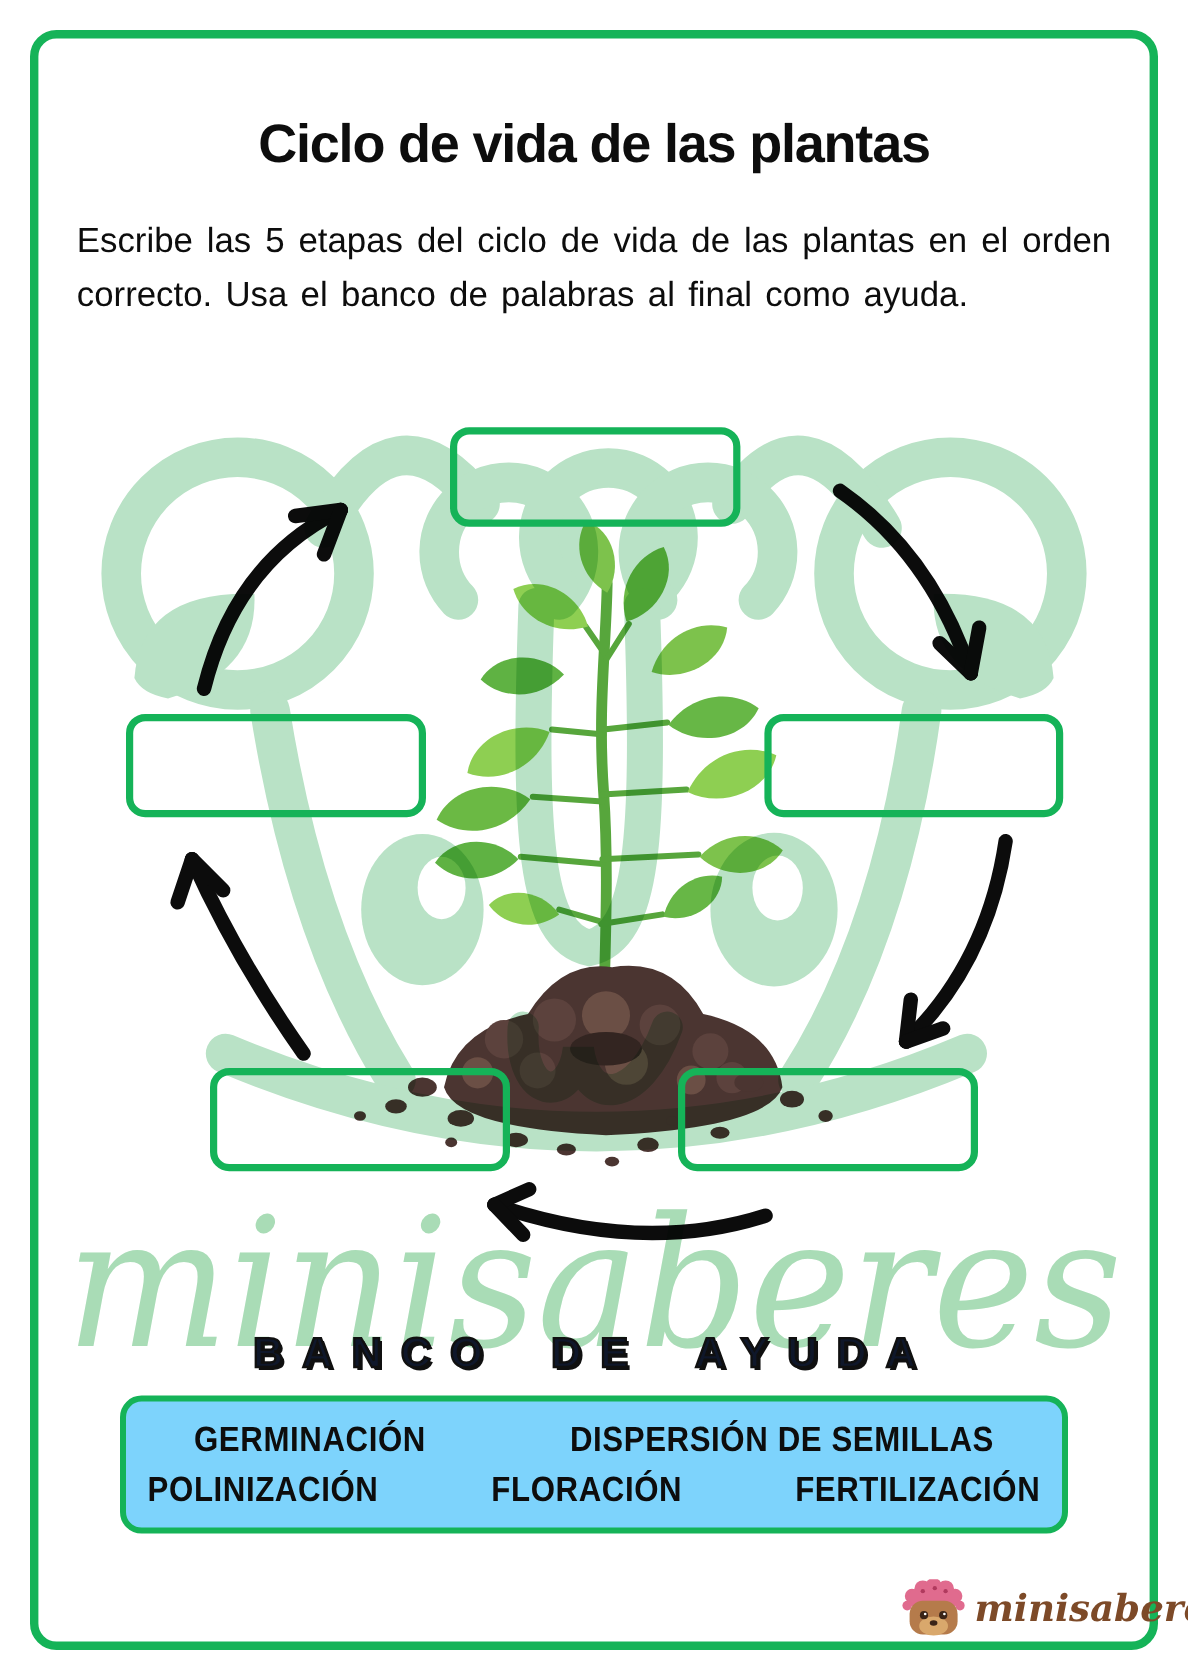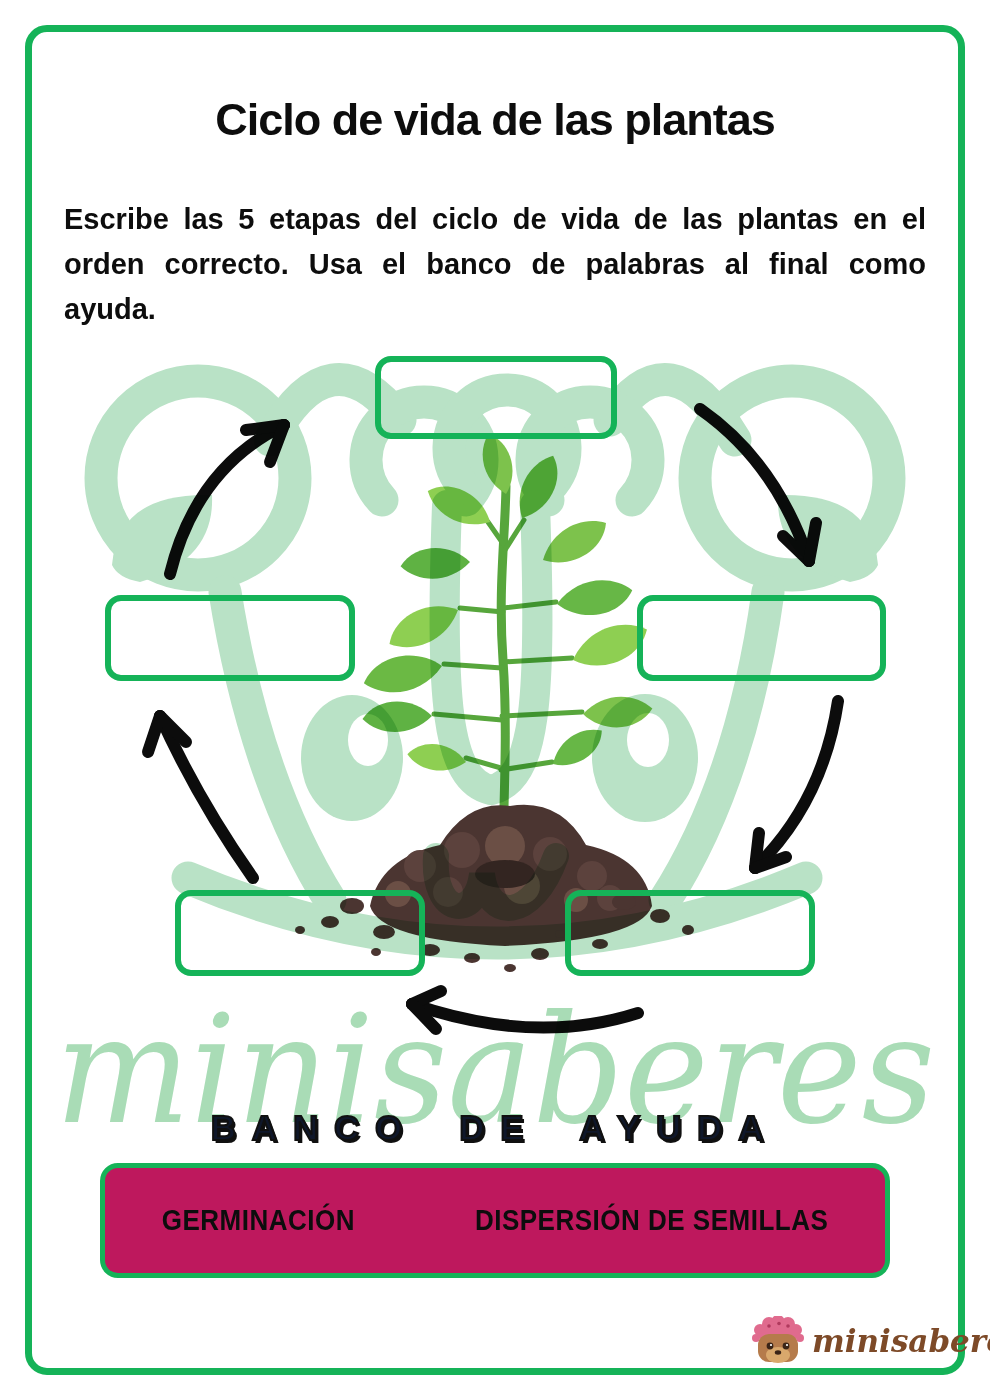--- a/index.html
+++ b/index.html
@@ -5,43 +5,43 @@
   html,body{margin:0;padding:0;background:#ffffff;}
   body{width:990px;height:1400px;position:relative;overflow:hidden;
        font-family:"Liberation Sans",sans-serif;color:#0d0d0d;}
 
   .page-border{position:absolute;left:25px;top:25px;width:940px;height:1350px;
        border:7px solid #15b358;border-radius:22px;box-sizing:border-box;z-index:5;pointer-events:none;}
 
   .title{position:absolute;left:0;top:64px;width:990px;text-align:center;
        font-size:45px;font-weight:800;letter-spacing:-1px;z-index:4;}
 
-  .instructions{position:absolute;left:64px;top:168px;width:862px;
-       font-size:29px;font-weight:700;line-height:1.55;text-align:justify;
+  .instructions{position:absolute;left:64px;top:150px;width:862px;
+       font-size:29px;font-weight:400;line-height:1.55;text-align:justify;
        -moz-text-align-last:left;text-align-last:left;word-spacing:3px;z-index:4;}
 
   
   svg.art{position:absolute;left:0;top:0;z-index:1;}
   svg.watermark{position:absolute;left:0;top:0;z-index:2;mix-blend-mode:multiply;}
 
   .answer-box{position:absolute;border:6px solid #15b358;border-radius:16px;
        box-sizing:border-box;background:transparent;z-index:3;}
   .box-top{left:375px;top:356px;width:242px;height:83px;}
   .box-left{left:105px;top:595px;width:250px;height:86px;}
   .box-right{left:637px;top:595px;width:249px;height:86px;}
   .box-bottom-left{left:175px;top:890px;width:250px;height:86px;}
   .box-bottom-right{left:565px;top:890px;width:250px;height:86px;}
 
   .bank-heading{position:absolute;left:0;top:1108px;width:990px;text-align:center;
        font-size:35px;font-weight:800;color:#0f172a;z-index:4;
        letter-spacing:0.45em;word-spacing:0.45em;
        -webkit-text-stroke:2px #101010;text-shadow:2.5px 2.5px 0 #101010;}
 
   .bank-box{position:absolute;left:100px;top:1163px;width:790px;height:115px;
-       border:5px solid #15b358;border-radius:18px;background:#be185d;
+       border:5px solid #15b358;border-radius:18px;background:#7dd3fc;
        box-sizing:border-box;z-index:4;display:flex;flex-direction:column;
        justify-content:space-evenly;padding:4px 18px;}
   .bank-row{display:flex;align-items:center;}
   .bank-row.r1{justify-content:center;gap:120px;}
   .bank-row.r2{justify-content:space-between;}
   .bank-word{font-size:26px;font-weight:800;letter-spacing:0.5px;
        transform:scaleY(1.12);white-space:nowrap;}
 
   .footer-brand{position:absolute;left:750px;top:1316px;z-index:6;
        display:flex;align-items:center;gap:8px;}
@@ -195,20 +195,25 @@
 <div class="answer-box box-bottom-left"></div>
 <div class="answer-box box-bottom-right"></div>
 
 <div class="bank-heading">BANCO DE AYUDA</div>
 
 <div class="bank-box">
   <div class="bank-row r1">
     <span class="bank-word">GERMINACIÓN</span>
     <span class="bank-word">DISPERSIÓN DE SEMILLAS</span>
   </div>
+  <div class="bank-row r2">
+    <span class="bank-word">POLINIZACIÓN</span>
+    <span class="bank-word">FLORACIÓN</span>
+    <span class="bank-word">FERTILIZACIÓN</span>
+  </div>
 </div>
 
 <div class="footer-brand">
   <svg width="54" height="50" viewBox="0 0 54 50">
     <g fill="#e06b8e">
       <circle cx="10" cy="14" r="6"></circle>
         <circle cx="19" cy="8" r="7"></circle>
       <circle cx="28" cy="6" r="7"></circle>
         <circle cx="38" cy="8" r="7"></circle>
       <circle cx="46" cy="14" r="6"></circle>

